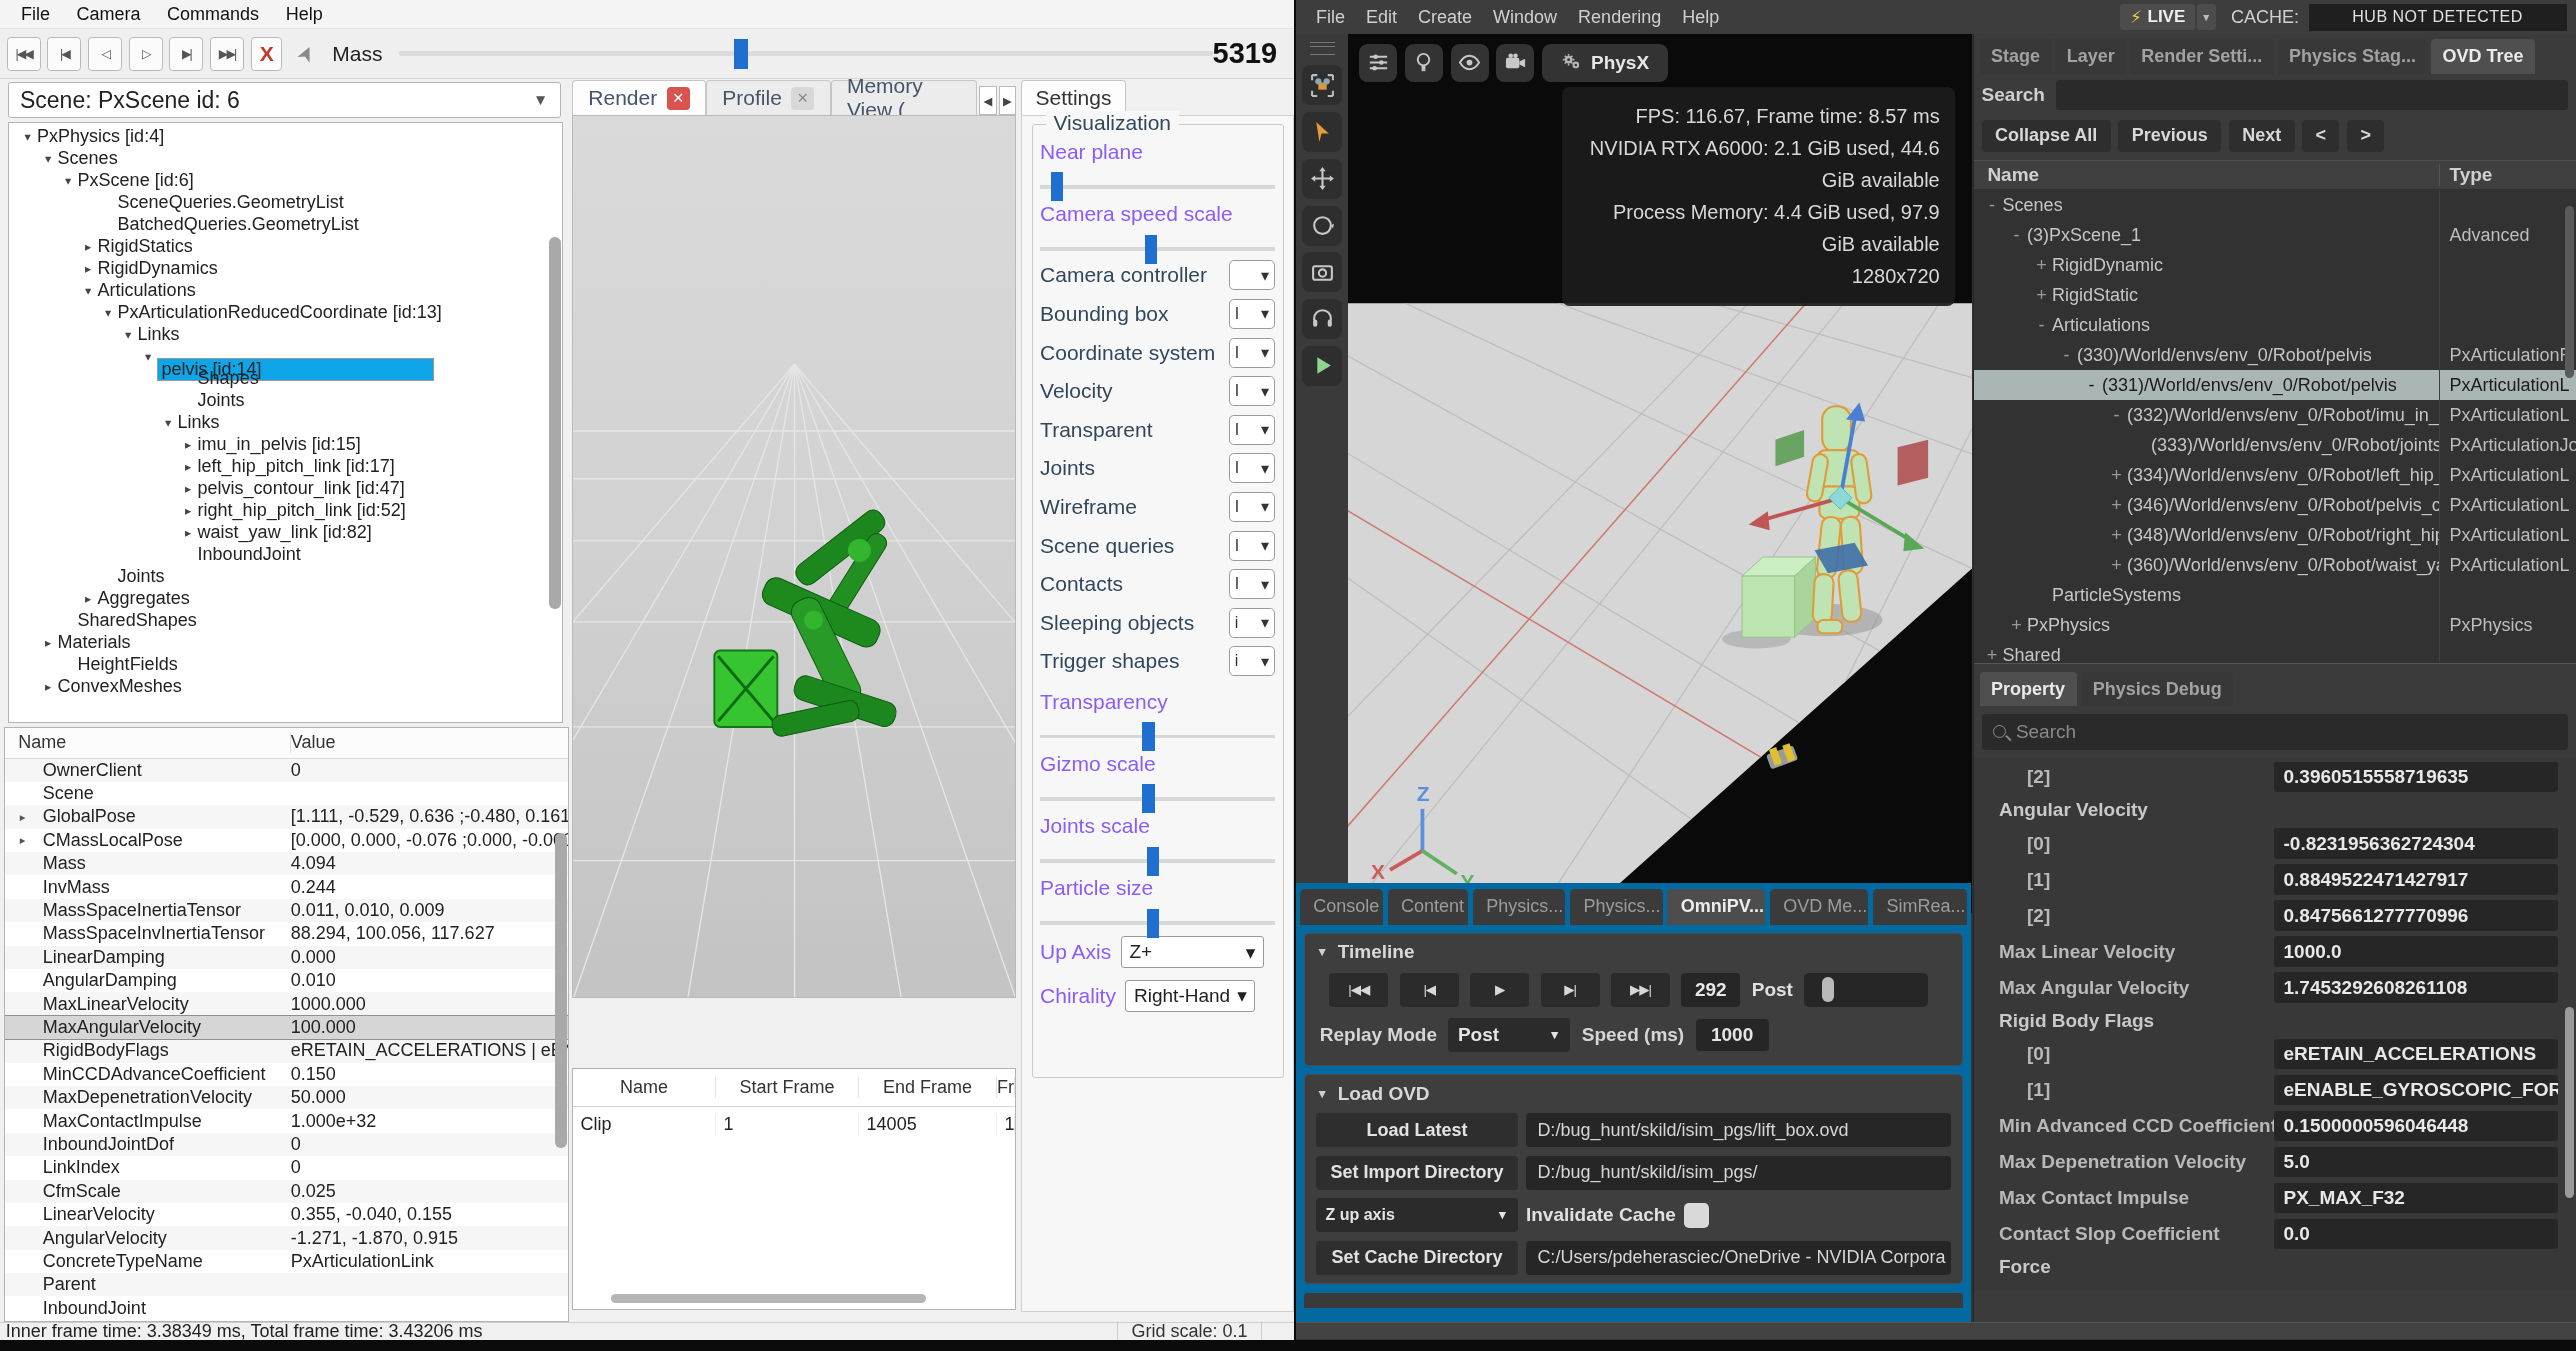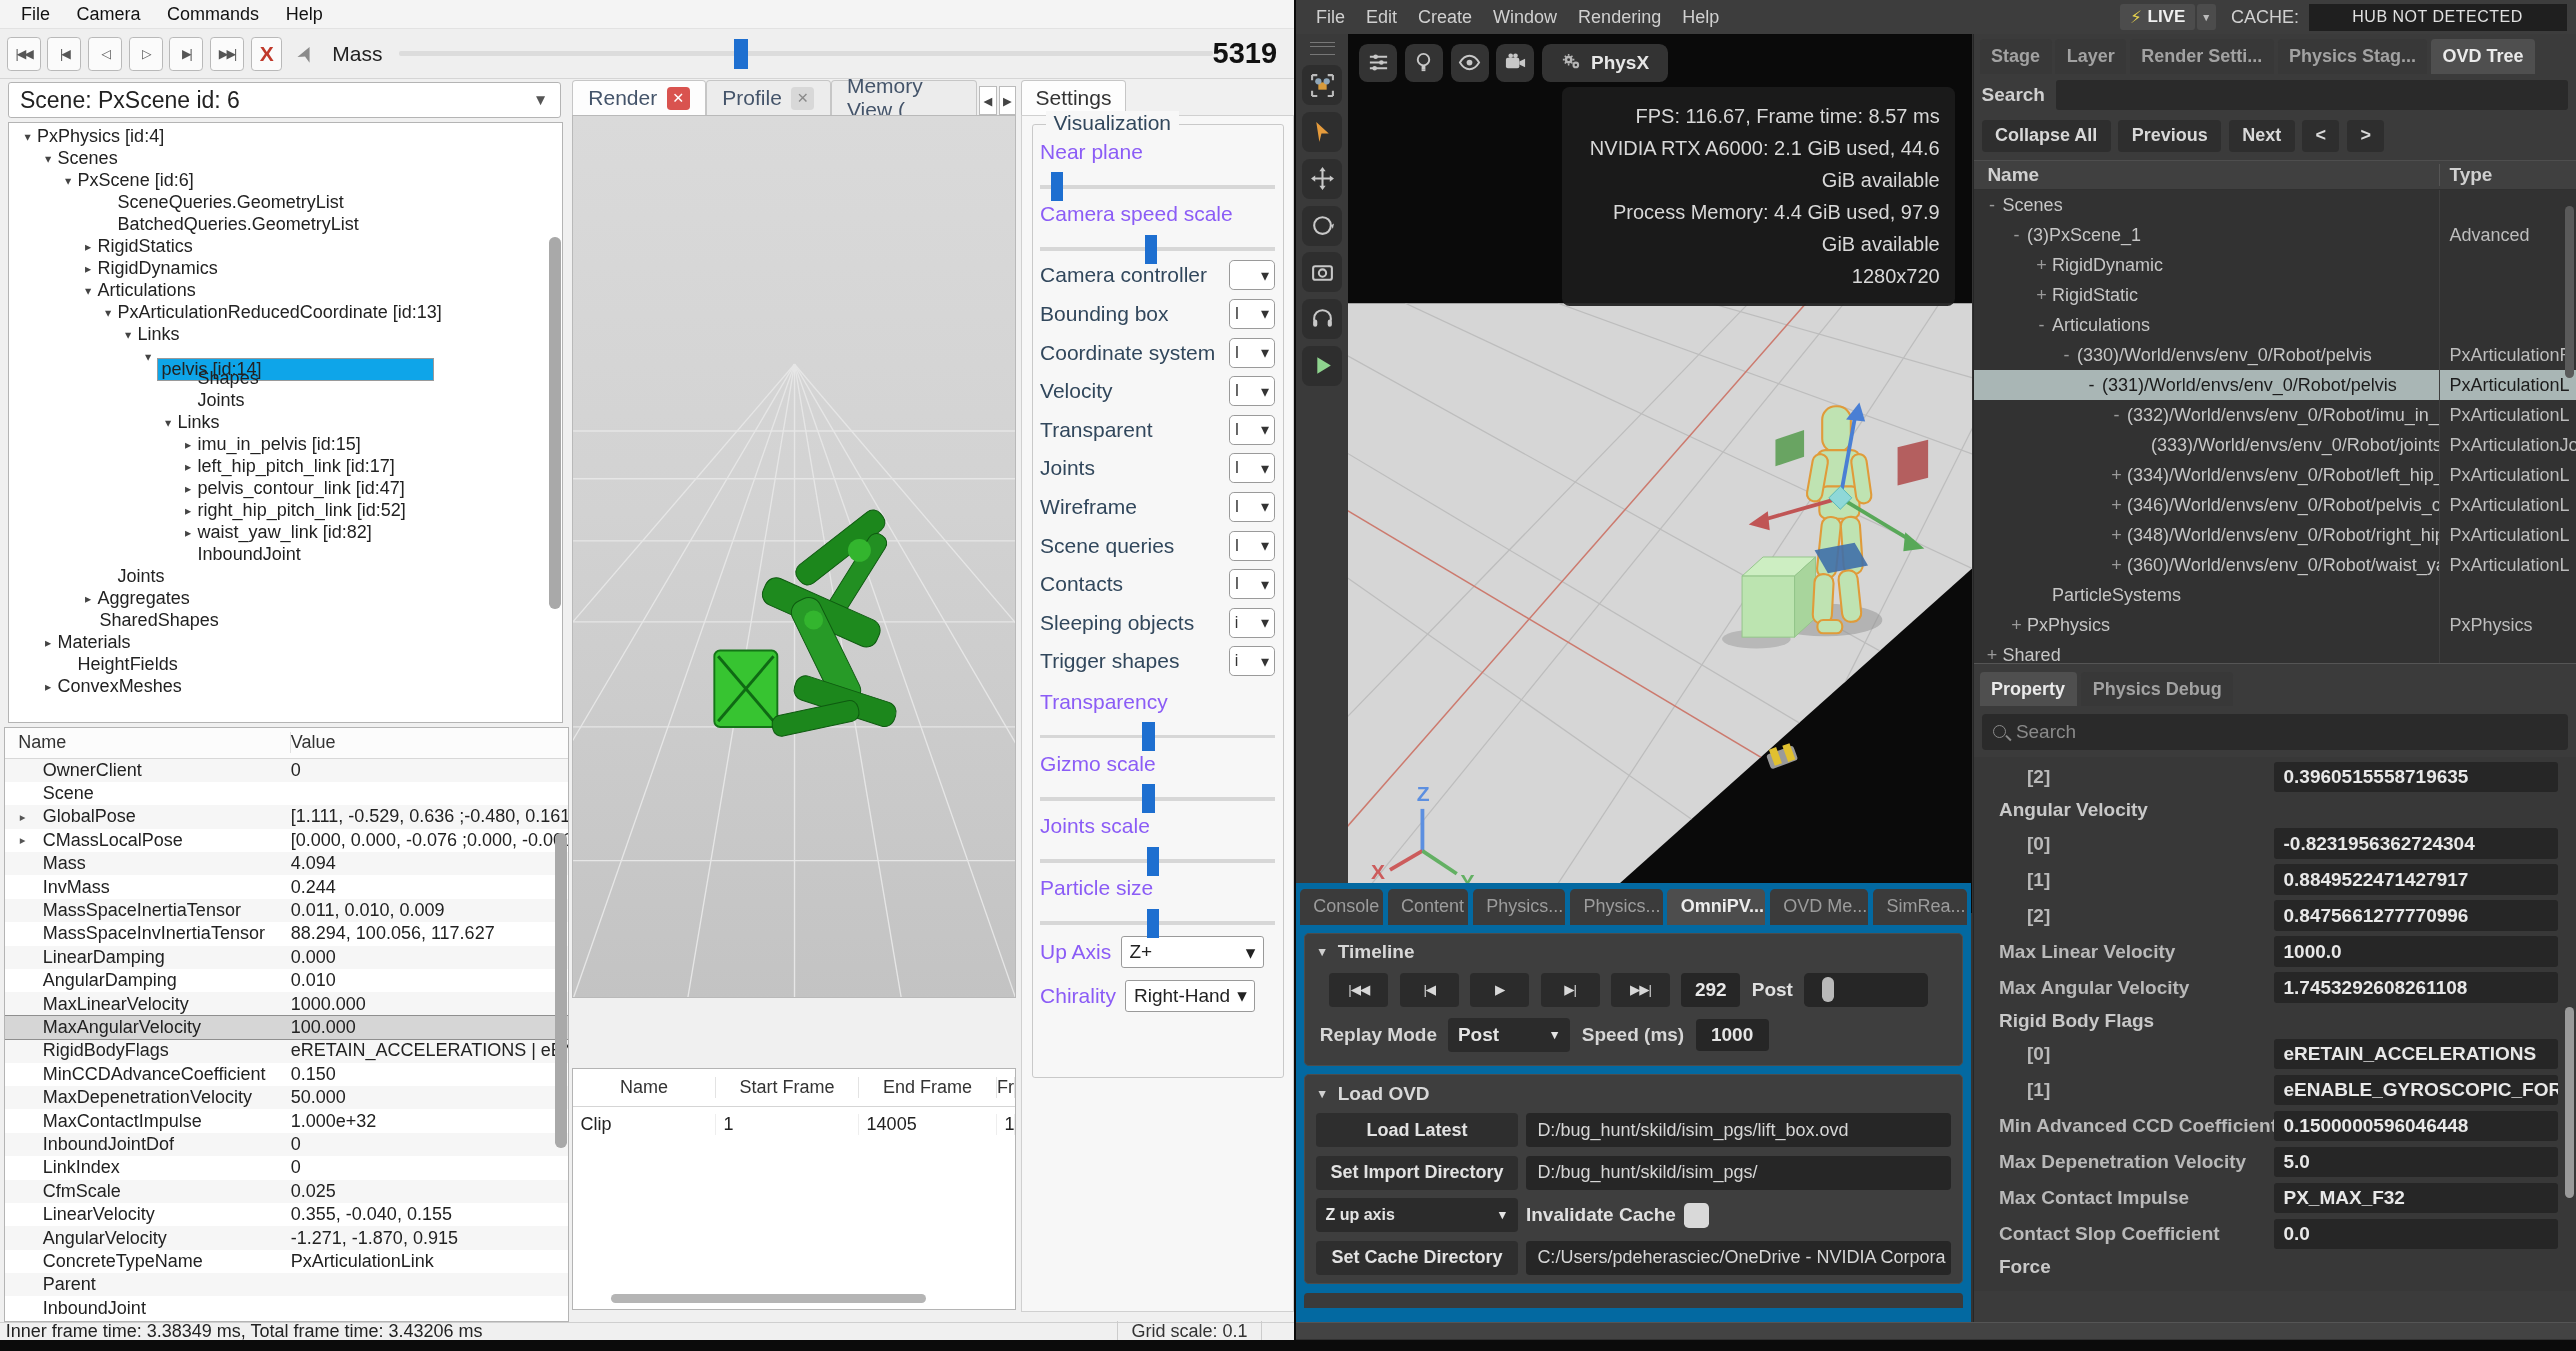--- a/index.html
+++ b/index.html
@@ -274,21 +274,21 @@
           <span class="lbl">InboundJoint</span>
         </div>
         <div class="ptrow" style="padding-left: 90px;">
           <span class="arr"></span>
           <span class="lbl">Joints</span>
         </div>
         <div class="ptrow" style="padding-left: 70px;">
           <span class="arr">▸</span>
           <span class="lbl">Aggregates</span>
         </div>
-        <div class="ptrow" style="padding-left: 72px;">
+        <div class="ptrow" style="padding-left: 50px;">
           <span class="arr"></span>
           <span class="lbl">SharedShapes</span>
         </div>
         <div class="ptrow" style="padding-left: 30px;">
           <span class="arr">▸</span>
           <span class="lbl">Materials</span>
         </div>
         <div class="ptrow" style="padding-left: 50px;">
           <span class="arr"></span>
           <span class="lbl">HeightFields</span>

